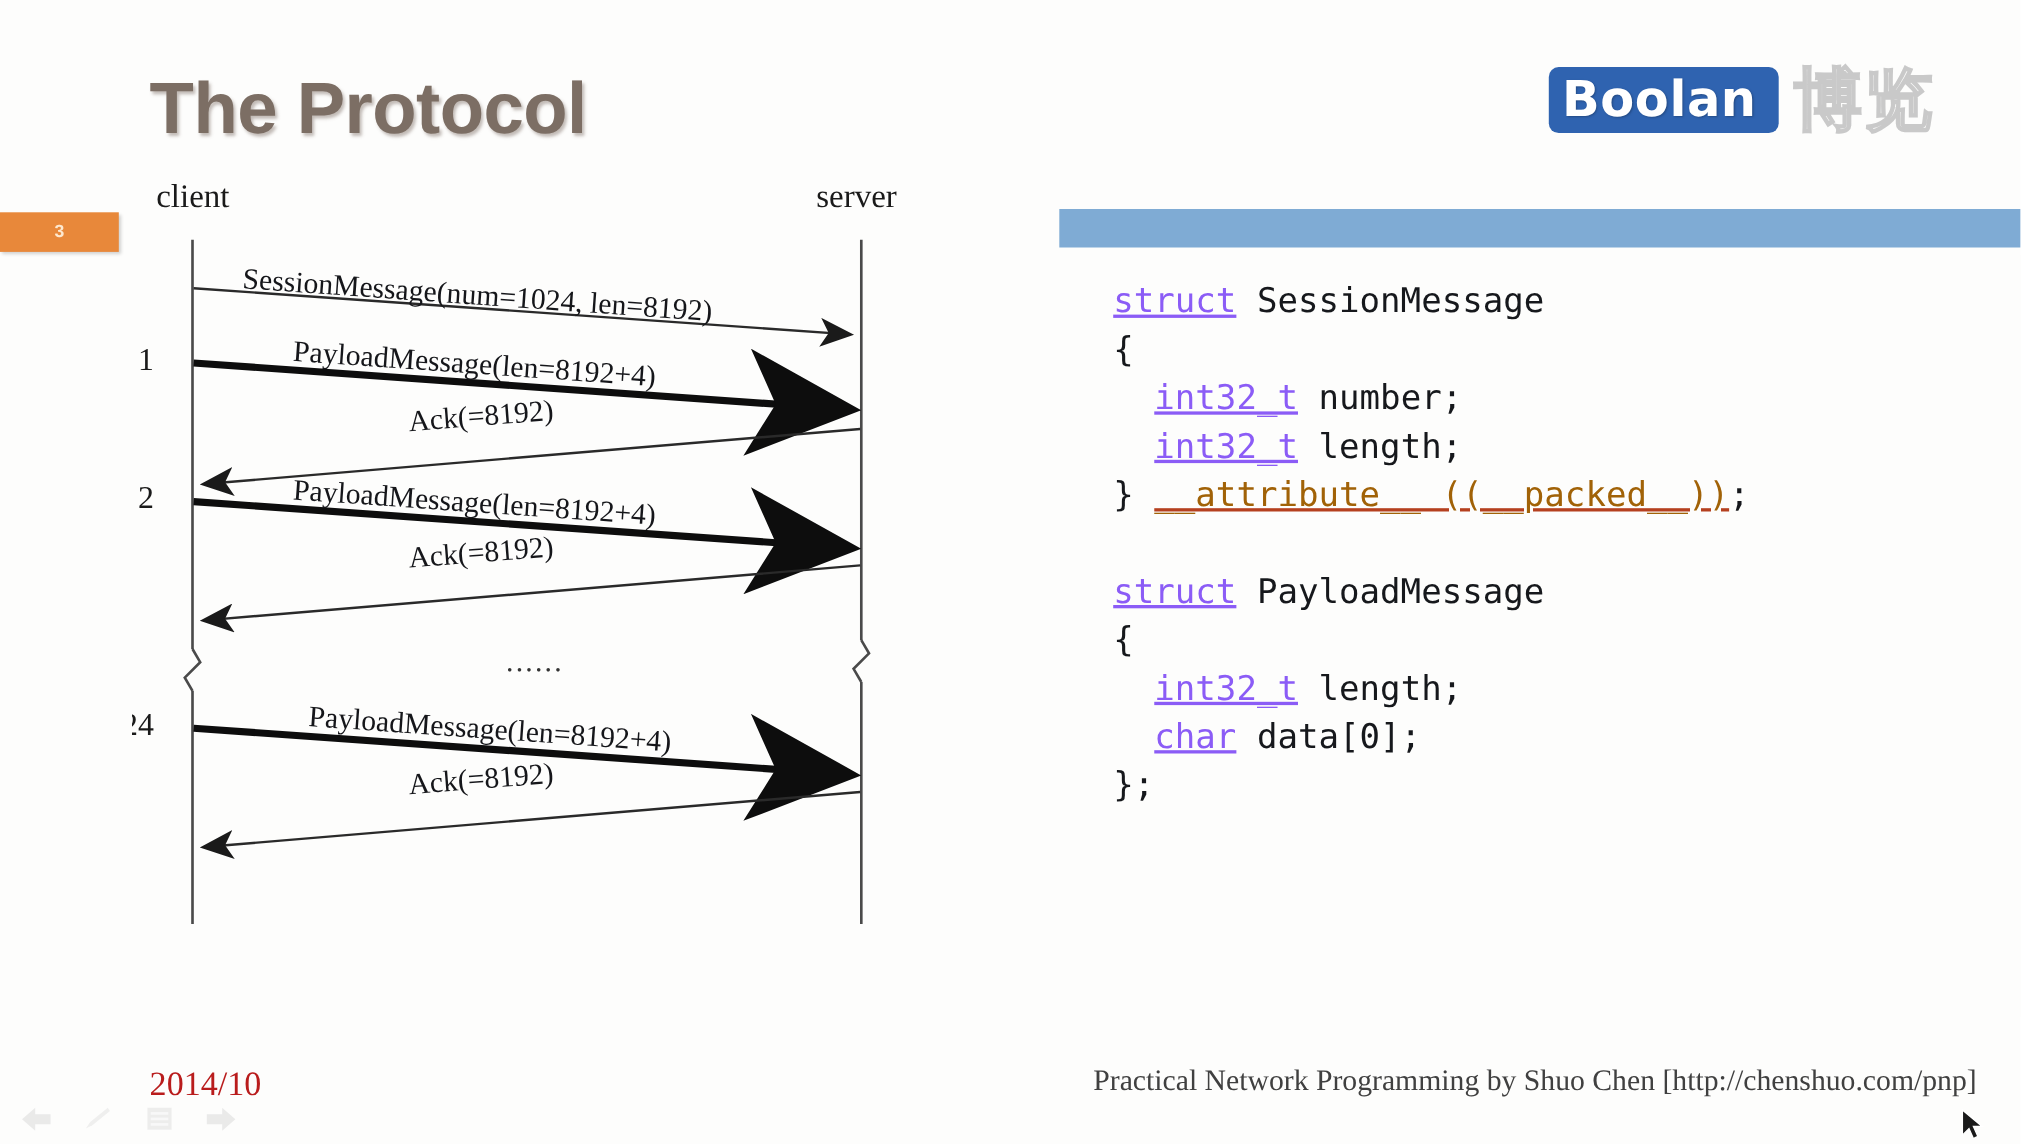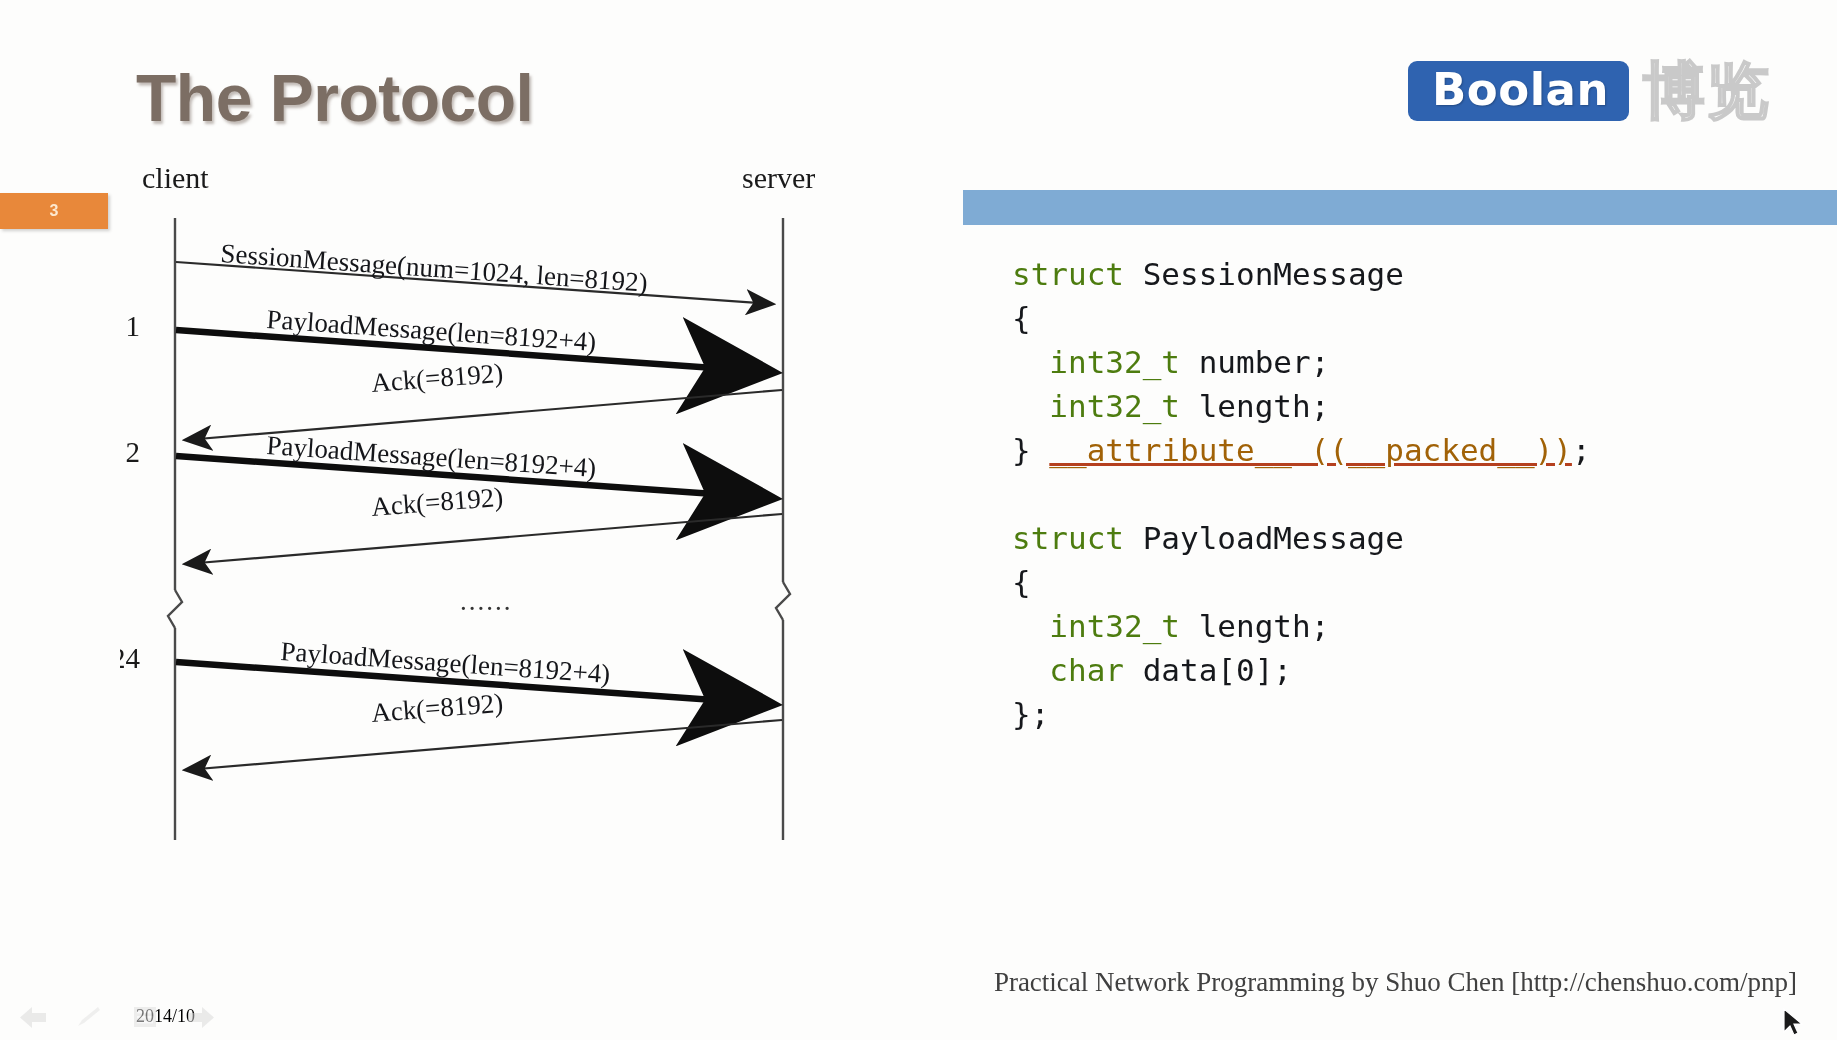--- a/index.html
+++ b/index.html
@@ -52,21 +52,21 @@
     position: absolute;
     left: 1408px;
     top: 60px;
     display: flex;
     align-items: center;
     gap: 14px;
   }
   #logo-box {
     background: #2f63b0;
     border-radius: 9px;
-    padding: 6px 20px 9px 24px;
+    padding: 6px 20px 9px 12px;
     color: #ffffff;
     font-family: "DejaVu Sans", sans-serif;
     font-size: 45px;
     font-weight: bold;
     letter-spacing: 0.5px;
     line-height: 1.0;
     text-shadow: 1px 1px 2px rgba(0,0,0,0.25);
   }
   #logo-cn {
     font-family: "DejaVu Sans", sans-serif;
@@ -124,33 +124,32 @@
   #code {
     position: absolute;
     left: 1012px;
     top: 252px;
     font-family: "DejaVu Sans Mono", "Liberation Mono", monospace;
     font-size: 31px;
     line-height: 44px;
     color: #16181c;
     white-space: pre;
   }
-  .kw   { color: #4d7c0f; }
+  .kw   { color: #8b5cf6; text-decoration: underline; }
   .attr { color: #a16207; text-decoration: underline; text-decoration-color: #b5401f; }
   .blank-line { height: 44px; }
 
   
   #footer-date {
     position: absolute;
     left: 136px;
     top: 967px;
     font-family: "Liberation Serif", serif;
-    font-size: 18px;
-    color: #000000;
-    margin-top: 39px;
+    font-size: 31px;
+    color: #b91c1c;
   }
   #footer-credit {
     position: absolute;
     right: 40px;
     top: 967px;
     font-family: "Liberation Serif", serif;
     font-size: 27px;
     color: #404040;
     white-space: nowrap;
   }

